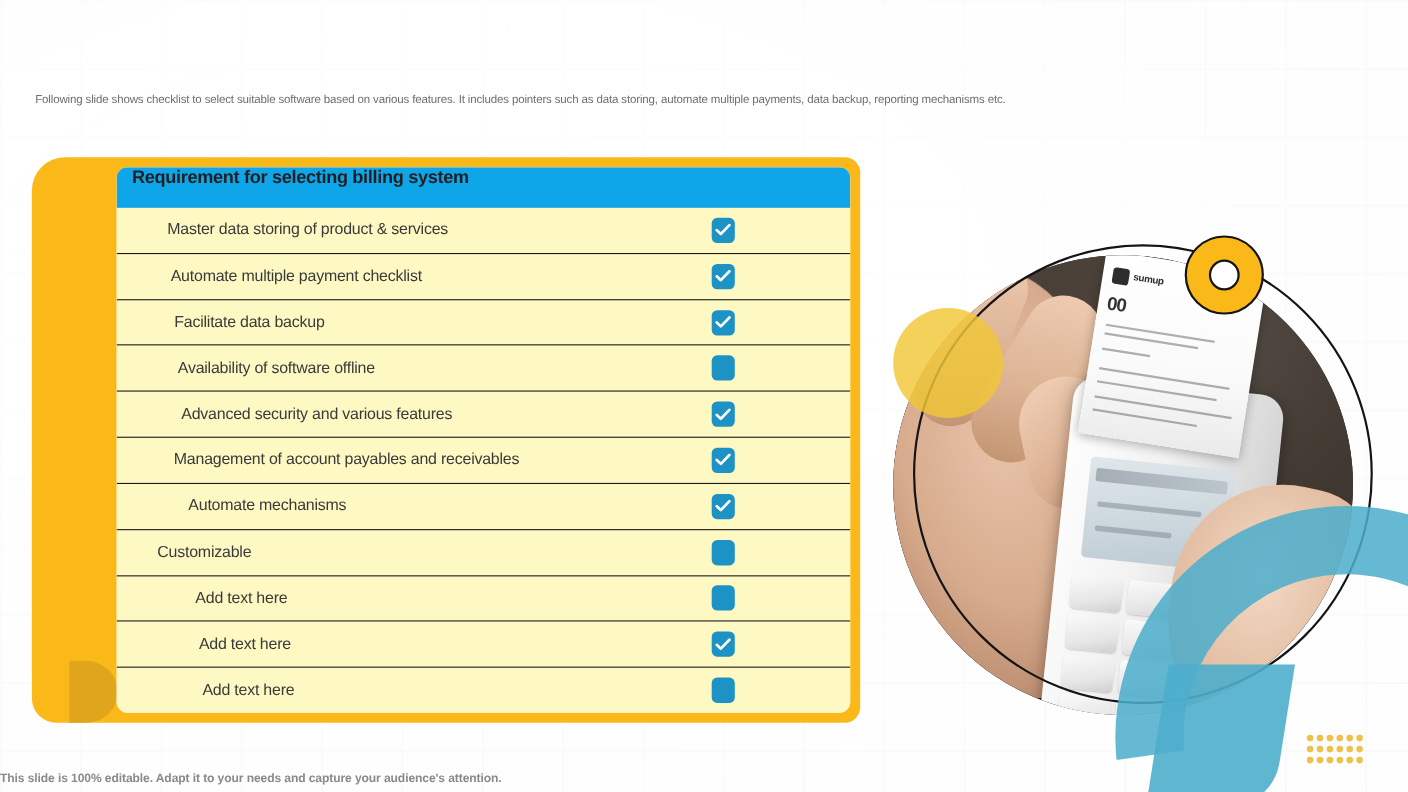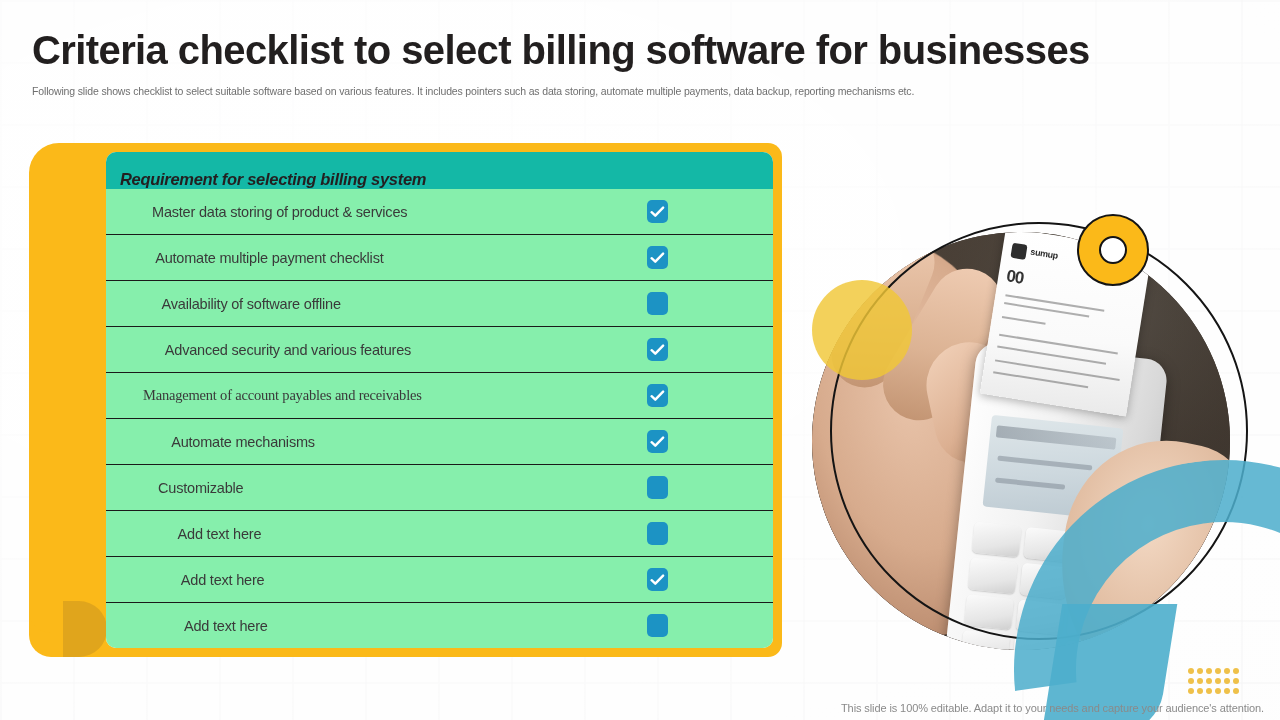--- a/index.html
+++ b/index.html
@@ -111,38 +111,37 @@
     width: 667px;
     height: 496px;
     background: #ffffff;
     border-radius: 10px 10px 10px 10px;
     overflow: hidden;
     display: flex;
     flex-direction: column;
   }
   #checklist-header {
     height: 37px;
-    background: #14b8a6;
+    background: #0ea5e9;
     display: flex;
-    align-items: flex-end;
+    align-items: flex-start;
     padding-left: 14px;
     flex: 0 0 auto;
-    font-style: italic;
   }
   #checklist-header-title {
     font-size: 16.5px;
     font-weight: bold;
     color: #231f20;
     letter-spacing: -0.3px;
   }
   #checklist-rows {
     flex: 1 1 auto;
     display: flex;
     flex-direction: column;
-    background: #86efac;
+    background: #fef9c3;
   }
   .checklist-row {
     flex: 1 1 0;
     display: flex;
     align-items: center;
     border-bottom: 1.4px solid #1a1a1a;
     position: relative;
   }
   .checklist-row:last-child { border-bottom: none; }
   .row-label {
@@ -340,38 +339,38 @@
     display: grid;
     grid-template-columns: repeat(6, 9px);
     grid-template-rows: repeat(3, 10px);
   }
   .grid-dot { width: 6px; height: 6px; border-radius: 50%; background: #EFC14A; }
 
   
   #footer-note {
     position: absolute;
     left: 0;
-    right: 16px;
+    right: 4px;
     top: 702px;
-    text-align: right;
+    text-align: left;
     font-size: 11px;
     color: #8a8a8a;
     letter-spacing: -0.1px;
+    font-weight: bold;
   }
 </style>
 </head>
 <body>
 
 <div id="slide">
 
   <div id="brick-texture"></div>
   <div id="brick-texture2"></div>
   <div id="brick-vignette"></div>
 
-  <div id="page-title">Criteria checklist to select billing software for businesses</div>
   <div id="page-subtitle">Following slide shows checklist to select suitable software based on various features. It includes pointers such as data storing, automate multiple payments, data backup, reporting mechanisms etc.</div>
 
   <div id="yellow-frame"></div>
   <div id="frame-notch"></div>
   <div id="accent-semicircle"></div>
 
   <div id="checklist-card">
     <div id="checklist-header">
       <span id="checklist-header-title">Requirement for selecting billing system</span>
     </div>
@@ -386,49 +385,57 @@
         </div>
         <div class="checklist-row">
           <span class="row-label" style="margin-left: 49.2px;">Automate multiple payment checklist</span>
           <span class="row-check">
             <svg width="15" height="12" viewBox="0 0 15 12" aria-hidden="true">
               <path d="M1.6 6.2 L5.3 9.7 L13.1 1.6" fill="none" stroke="#ffffff" stroke-width="2.4" stroke-linecap="round" stroke-linejoin="round"></path>
             </svg>
           </span>
         </div>
         <div class="checklist-row">
+          <span class="row-label" style="margin-left: 52.4px;">Facilitate data backup</span>
+          <span class="row-check">
+            <svg width="15" height="12" viewBox="0 0 15 12" aria-hidden="true">
+              <path d="M1.6 6.2 L5.3 9.7 L13.1 1.6" fill="none" stroke="#ffffff" stroke-width="2.4" stroke-linecap="round" stroke-linejoin="round"></path>
+            </svg>
+          </span>
+        </div>
+        <div class="checklist-row">
           <span class="row-label" style="margin-left: 55.6px;">Availability of software offline</span>
           <span class="row-check"></span>
         </div>
         <div class="checklist-row">
           <span class="row-label" style="margin-left: 58.8px;">Advanced security and various features</span>
           <span class="row-check">
             <svg width="15" height="12" viewBox="0 0 15 12" aria-hidden="true">
               <path d="M1.6 6.2 L5.3 9.7 L13.1 1.6" fill="none" stroke="#ffffff" stroke-width="2.4" stroke-linecap="round" stroke-linejoin="round"></path>
             </svg>
           </span>
         </div>
         <div class="checklist-row">
-          <span class="row-label" style="margin-left: 37px; font-family: Liberation Serif, serif;">Management of account payables and receivables</span>
+          <span class="row-label" style="margin-left: 52px;">Management of account payables and receivables</span>
           <span class="row-check">
             <svg width="15" height="12" viewBox="0 0 15 12" aria-hidden="true">
               <path d="M1.6 6.2 L5.3 9.7 L13.1 1.6" fill="none" stroke="#ffffff" stroke-width="2.4" stroke-linecap="round" stroke-linejoin="round"></path>
             </svg>
           </span>
         </div>
         <div class="checklist-row">
           <span class="row-label" style="margin-left: 65.2px;">Automate mechanisms</span>
           <span class="row-check">
             <svg width="15" height="12" viewBox="0 0 15 12" aria-hidden="true">
               <path d="M1.6 6.2 L5.3 9.7 L13.1 1.6" fill="none" stroke="#ffffff" stroke-width="2.4" stroke-linecap="round" stroke-linejoin="round"></path>
             </svg>
           </span>
         </div>
         <div class="checklist-row">
-          <span class="row-label" style="margin-left: 52px;">Customizable</span>
+          <span class="row-label" style="margin-left: 37px;">Customizable</span>
           <span class="row-check"></span>
         </div>
         <div class="checklist-row">
           <span class="row-label" style="margin-left: 71.6px;">Add text here</span>
           <span class="row-check"></span>
         </div>
         <div class="checklist-row">
           <span class="row-label" style="margin-left: 74.8px;">Add text here</span>
           <span class="row-check">
             <svg width="15" height="12" viewBox="0 0 15 12" aria-hidden="true">

